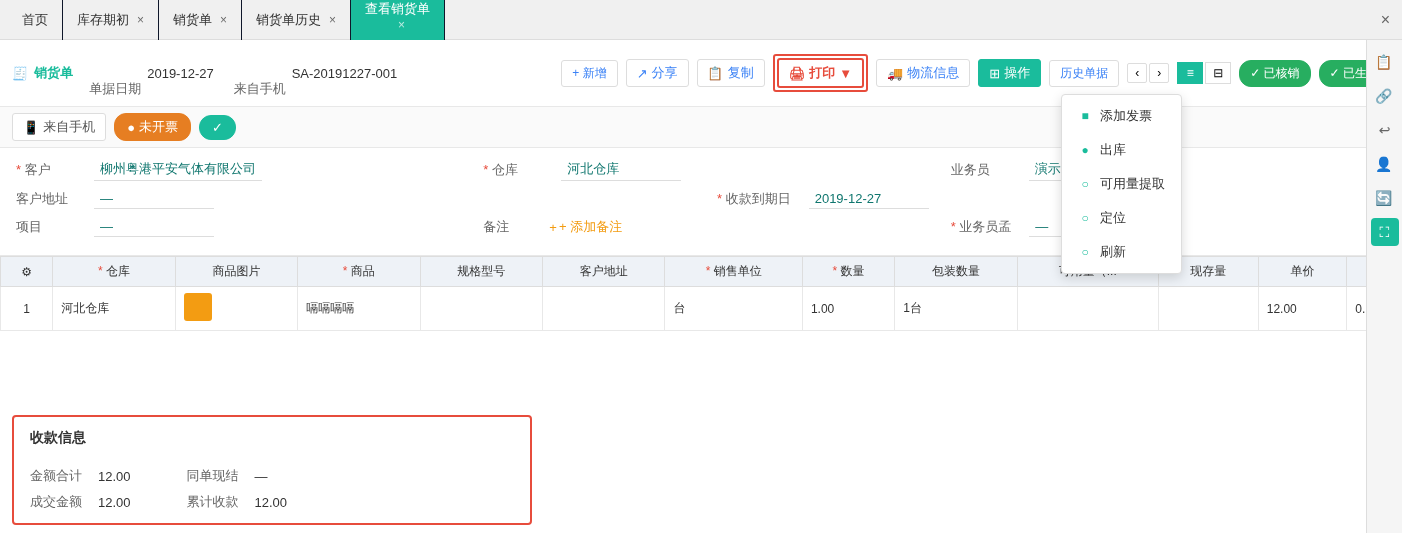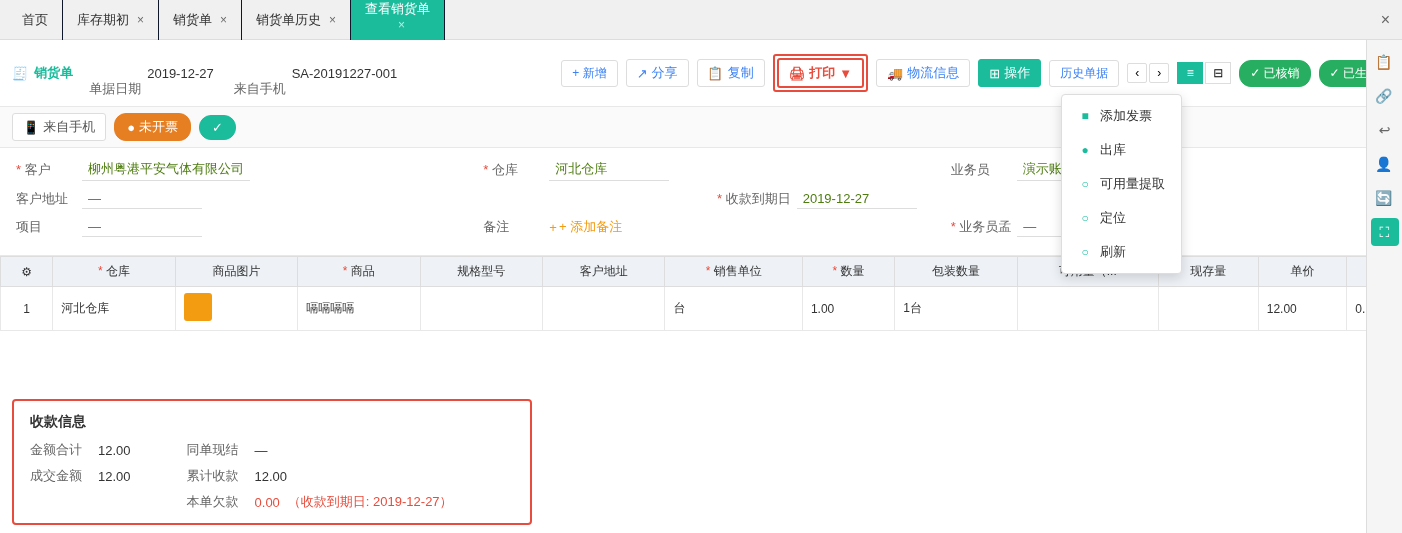--- a/index.html
+++ b/index.html
@@ -86,21 +86,21 @@
     .form-field {
       display: flex; align-items: center; gap: 6px; flex: 1;
     }
     .form-label {
       color: #666; white-space: nowrap; min-width: 60px;
     }
     .form-label.required::before {
       content: '* '; color: #e74c3c;
     }
     .form-value {
-      color: #4d7c0f; border-bottom: 1px solid #ddd; padding: 2px 6px; min-width: 120px;
+      color: #0f766e; border-bottom: 1px solid #ddd; padding: 2px 6px; min-width: 120px; margin-left: 12px;
     }
     .add-note-btn {
       color: #f39c12; cursor: pointer; display: flex; align-items: center; gap: 2px;
     }
 
     
     .data-table-wrap {
       flex: 1; overflow: auto;
     }
     .data-table {
@@ -126,21 +126,21 @@
 
     
     .bottom-section {
       display: flex; padding: 0;
     }
     .payment-info {
       border: 2px solid #e74c3c; border-radius: 4px; padding: 12px 16px;
       margin: 8px 12px; min-width: 520px; background: #fff;
     }
     .payment-title {
-      font-weight: bold; font-size: 14px; margin-bottom: 10px; color: #333;
+      font-weight: bold; font-size: 14px; margin-bottom: 20px; color: #333;
     }
     .payment-rows {
       display: flex; gap: 56px;
     }
     .payment-col { display: flex; flex-direction: column; gap: 8px; }
     .payment-item { display: flex; align-items: center; gap: 8px; }
     .payment-item-label { color: #666; min-width: 60px; }
     .payment-item-value { color: #333; }
     .payment-item-value.red { color: #e74c3c; }
     .payment-item-value.orange-text { color: #e74c3c; }
@@ -394,25 +394,20 @@
         </div>
         <div class="payment-col">
           <div class="payment-item">
             <span class="payment-item-label">同单现结</span>
             <span class="payment-item-value">—</span>
           </div>
           <div class="payment-item">
             <span class="payment-item-label">累计收款</span>
             <span class="payment-item-value">12.00</span>
           </div>
-          <div class="payment-item">
-            <span class="payment-item-label">本单欠款</span>
-            <span class="payment-item-value red">0.00</span>
-            <span class="payment-item-value orange-text">（收款到期日: <span style="color:#e74c3c">2019-12-27</span>）</span>
-          </div>
         </div>
       </div>
     </div>
   </div>
 </div>
 
 <div class="dropdown-menu">
   <div class="dropdown-item">
     <span class="dropdown-icon icon-square">■</span>
     <span>添加发票</span>

